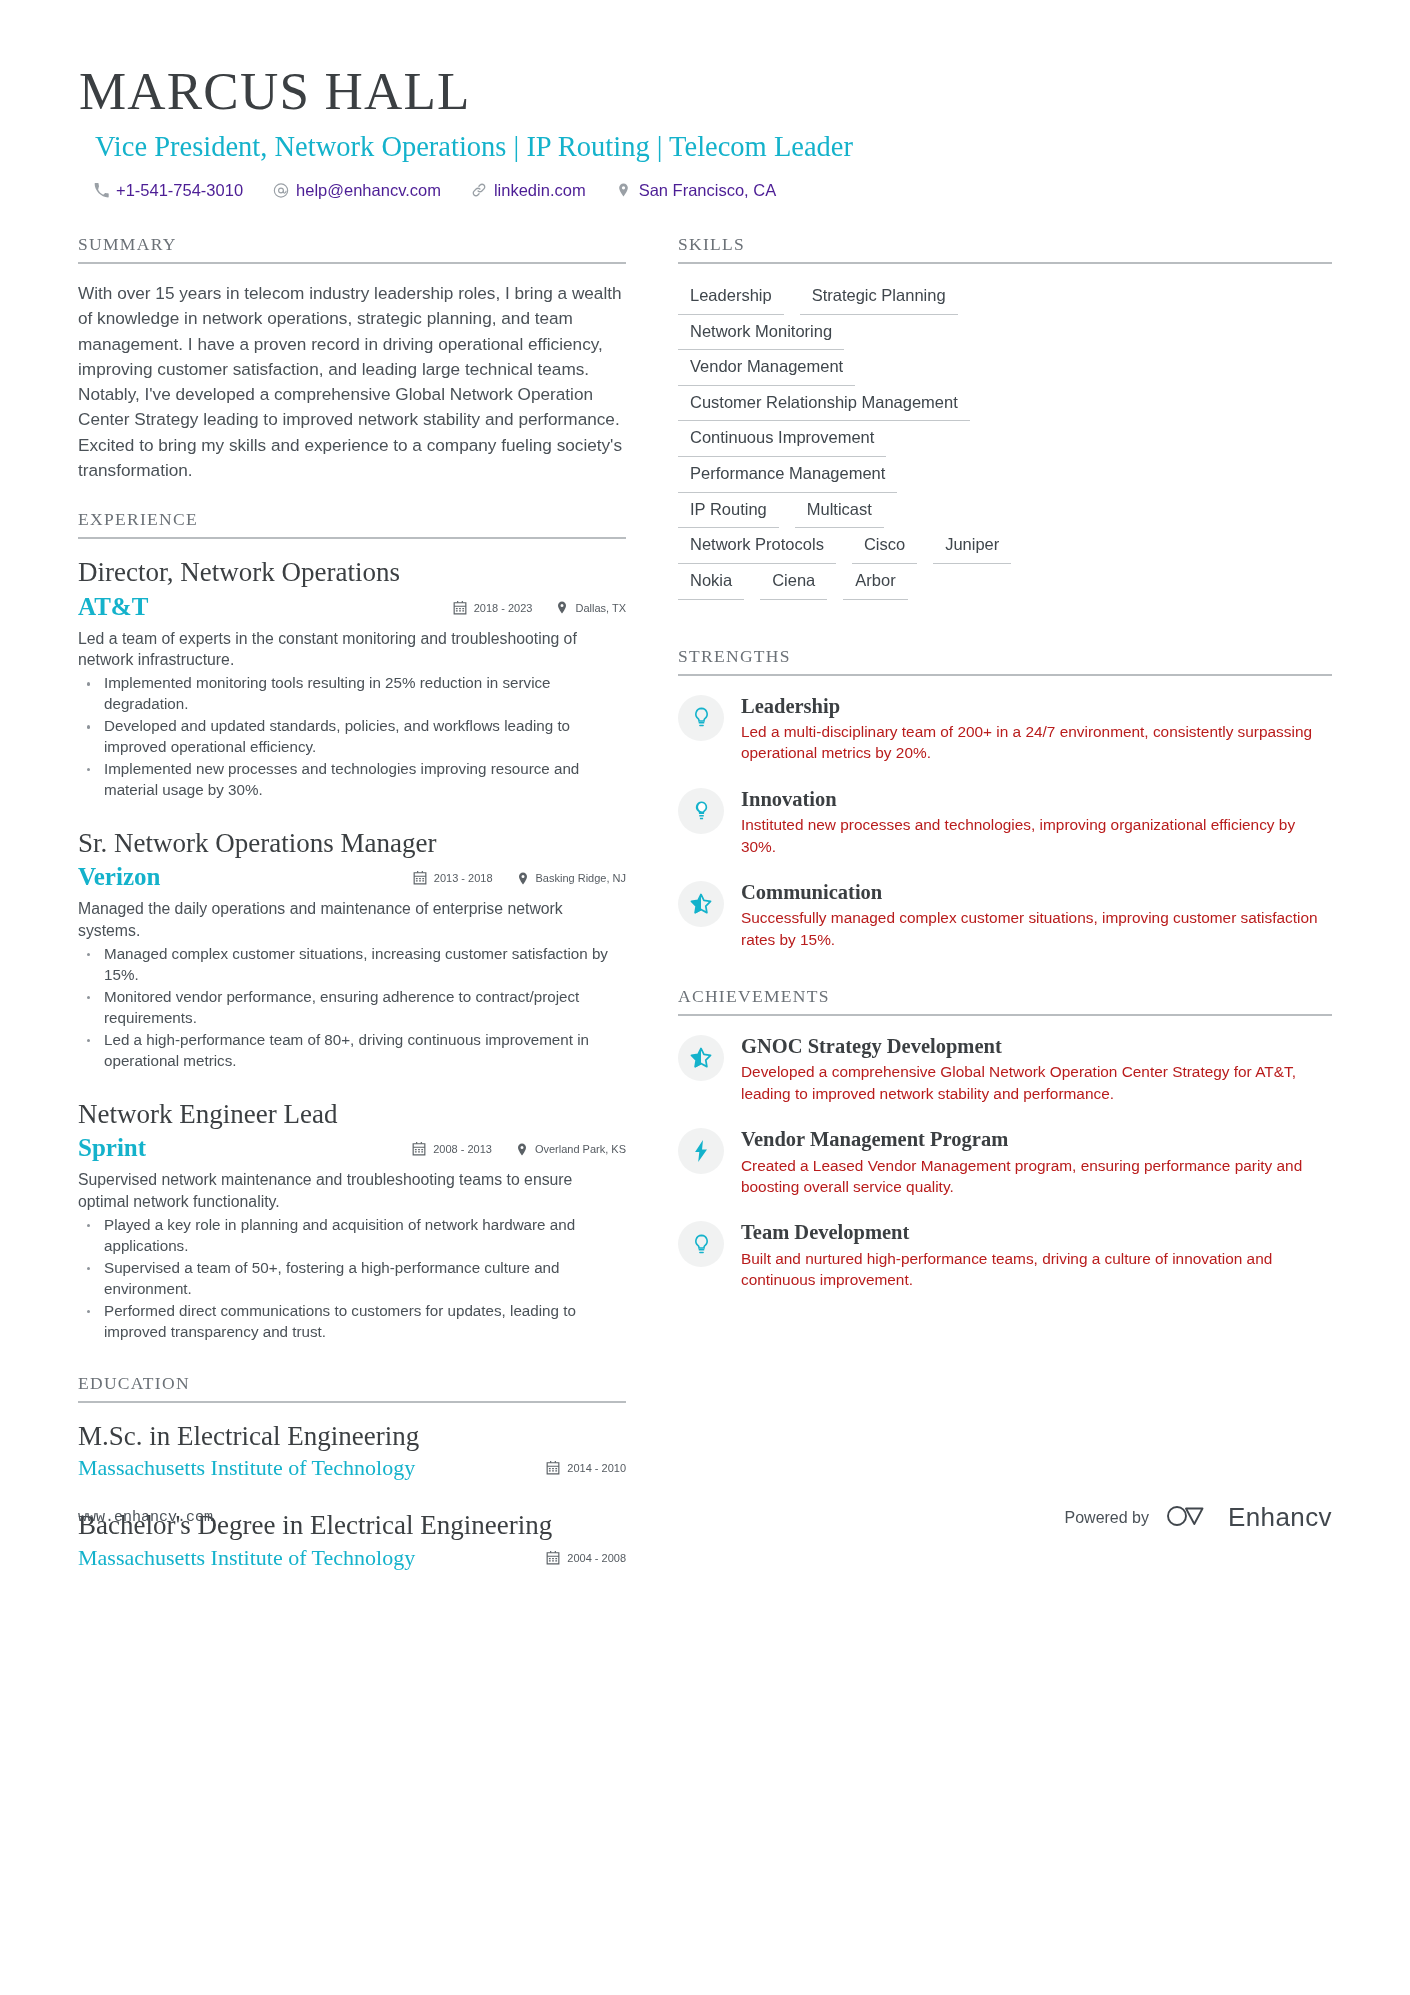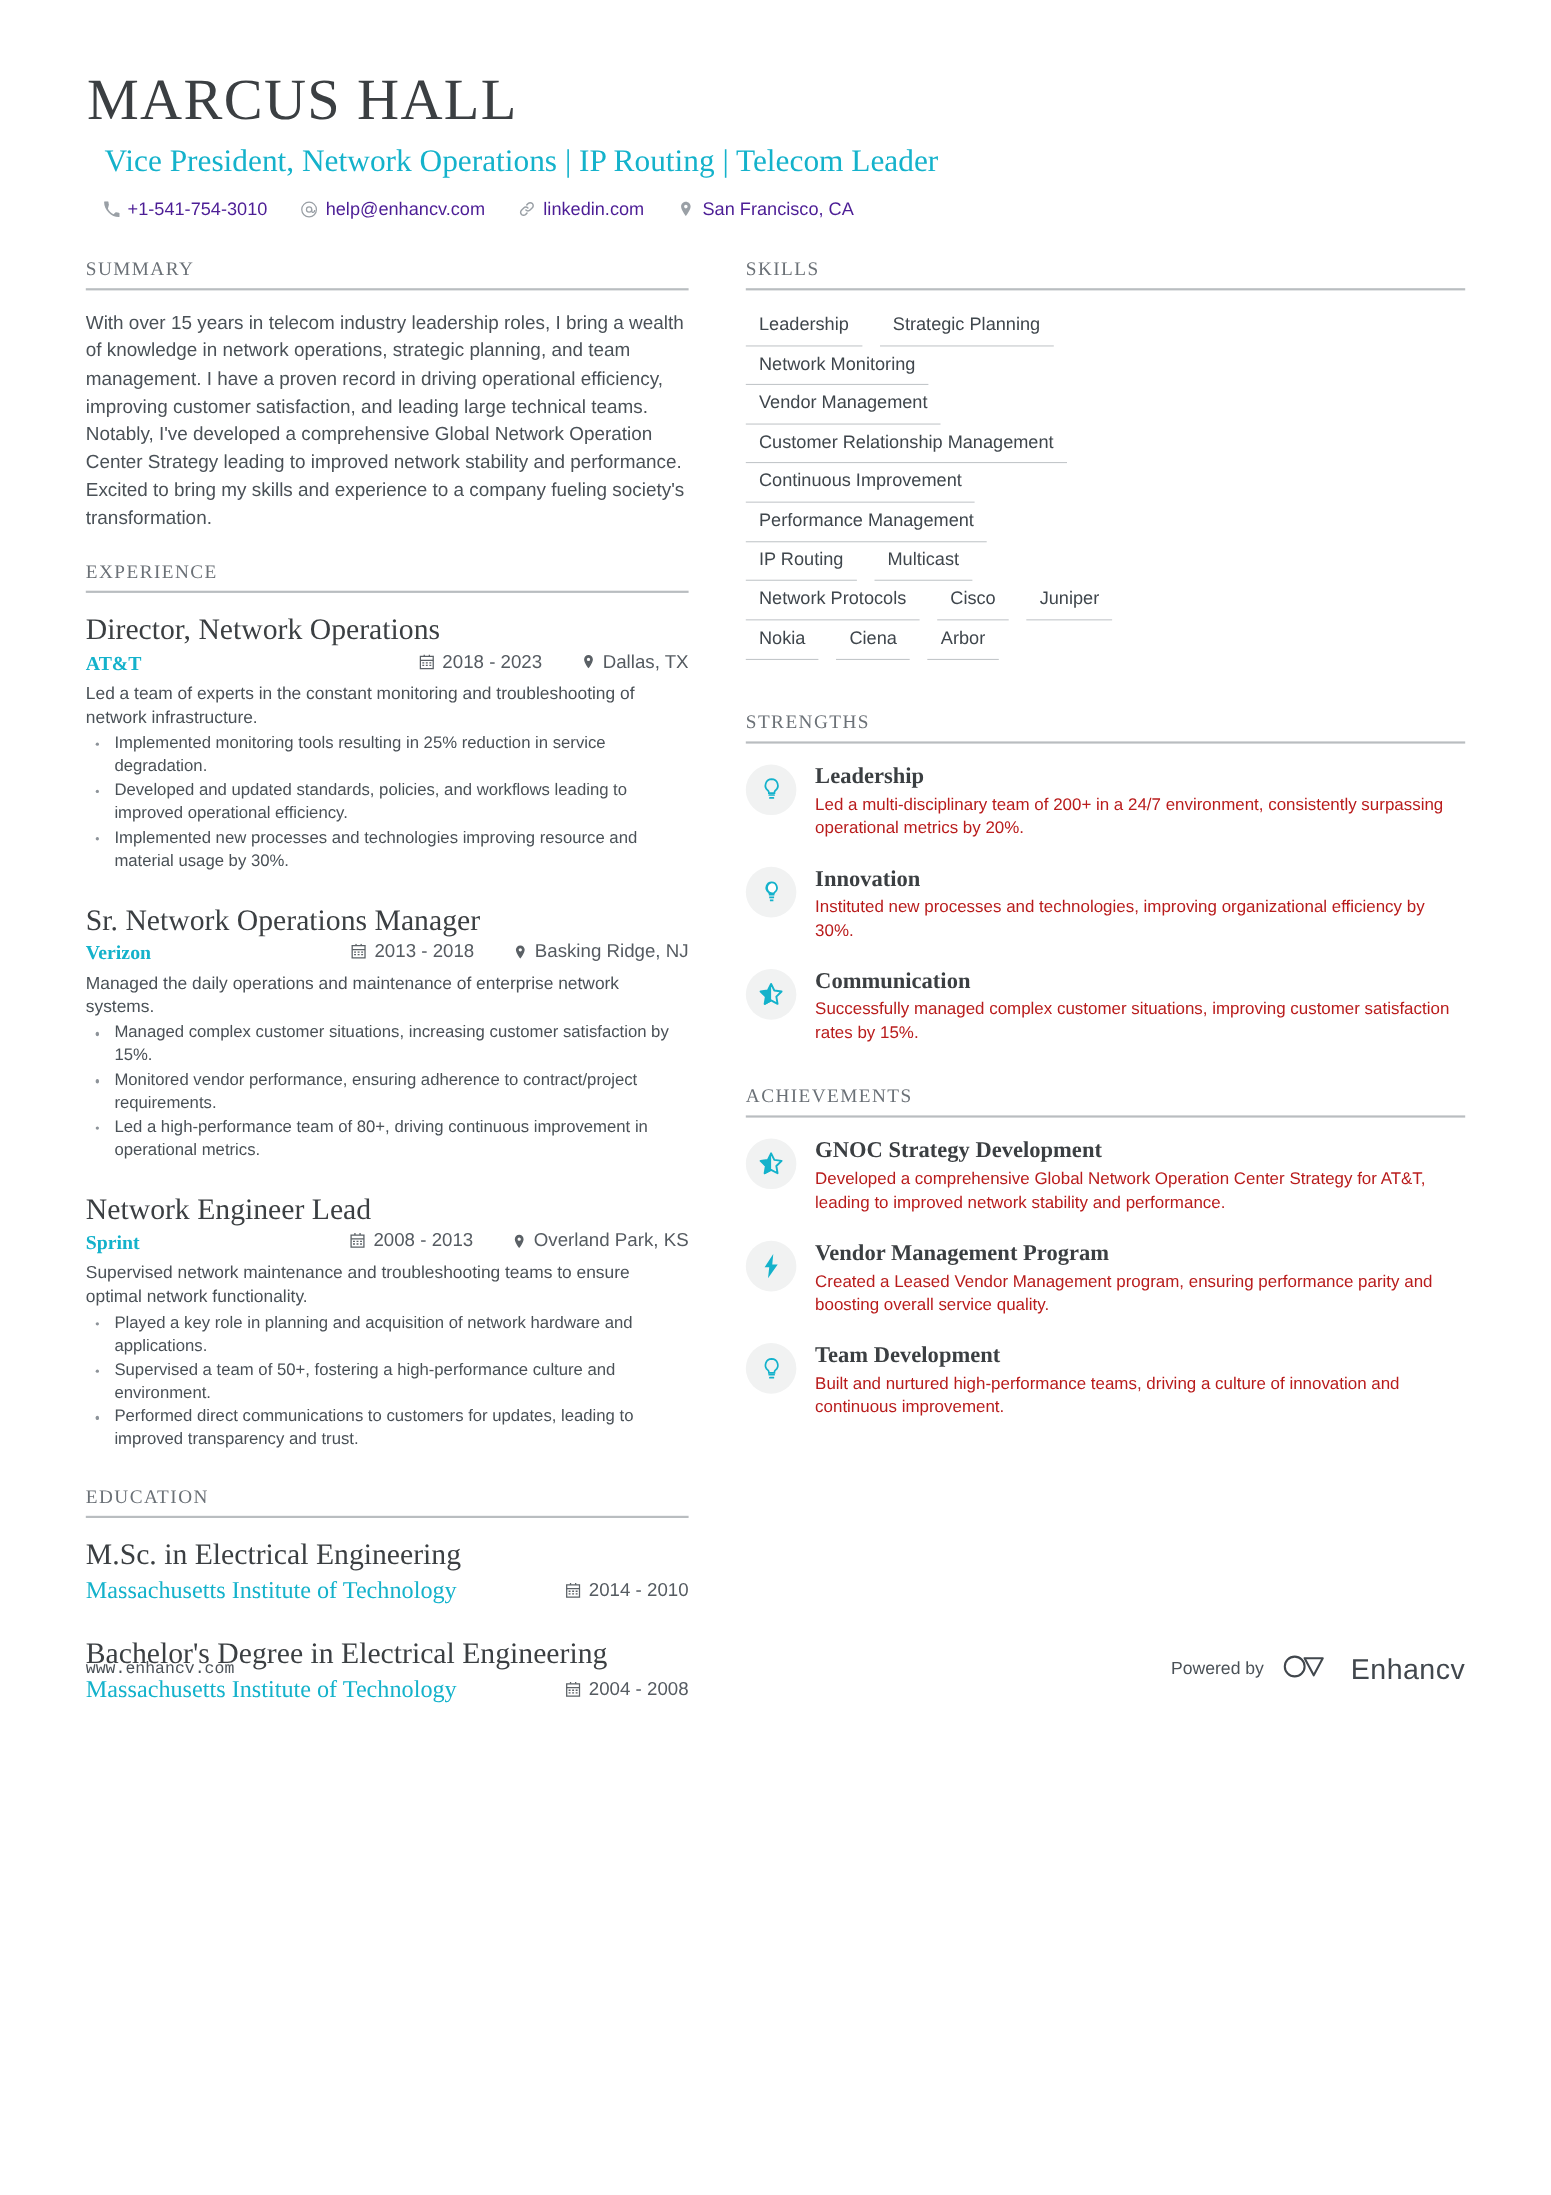--- a/index.html
+++ b/index.html
@@ -113,32 +113,32 @@
     font-weight: normal;
     line-height: 1.2;
   }
   .entry-meta {
     display: flex;
     align-items: baseline;
     margin-bottom: 6px;
   }
   .entry-org {
     font-family: "Liberation Serif", serif;
-    font-size: 18px;
+    font-size: 25px;
     color: #14b2cb;
     font-weight: bold;
     line-height: 1.2;
   }
   .entry-org.thin { font-weight: normal; font-size: 22px; }
   .entry-right {
     margin-left: auto;
     display: flex;
     align-items: center;
-    gap: 36px;
-    font-size: 17px;
+    gap: 24px;
+    font-size: 11px;
     color: #555b61;
     white-space: nowrap;
     text-align: right;
   }
   .meta-chip {
     display: inline-flex;
     align-items: center;
     gap: 7px;
   }
   .meta-chip .mi {

